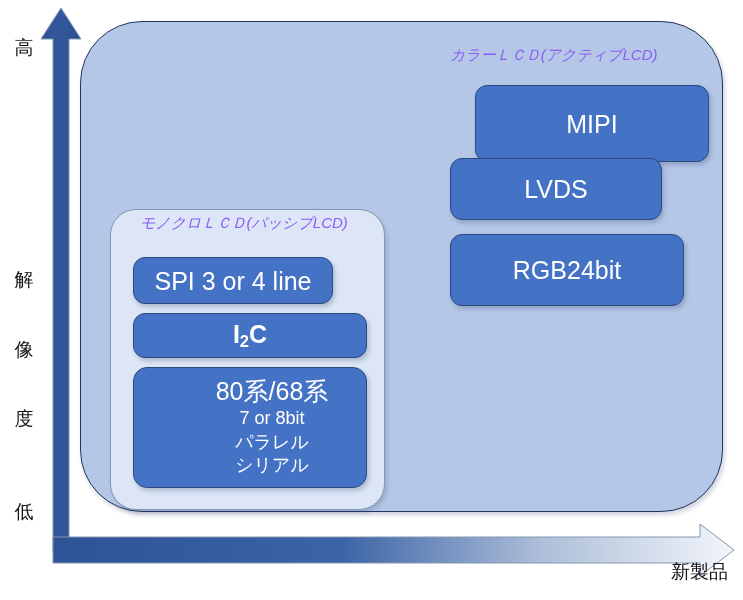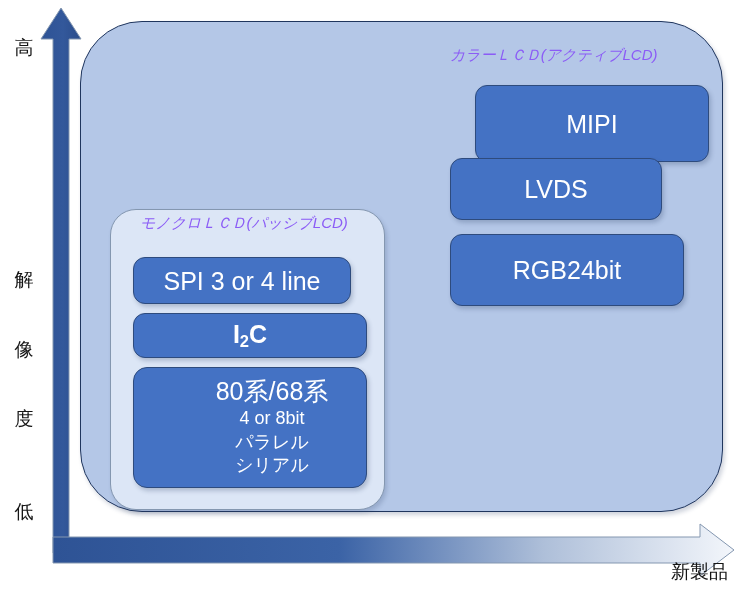--- a/index.html
+++ b/index.html
@@ -124,21 +124,21 @@
   }
   #chip-lvds {
     left: 450px; top: 158px; width: 212px; height: 62px;
   }
   #chip-rgb24 {
     left: 450px; top: 234px; width: 234px; height: 72px;
   }
 
   
   #chip-spi {
-    left: 133px; top: 257px; width: 218px; height: 47px;
+    left: 133px; top: 257px; width: 200px; height: 47px;
   }
   #chip-i2c {
     left: 133px; top: 313px; width: 234px; height: 45px; font-weight: bold;
   }
   #chip-8068 {
     left: 133px; top: 367px; width: 234px; height: 121px;
     justify-content: center;
     border-radius: 14px;
     padding-left: 44px;
   }
@@ -205,18 +205,18 @@
   <div class="chip" id="chip-spi">
     <div class="chip-main">SPI 3 or 4 line</div>
   </div>
 
   <div class="chip" id="chip-i2c">
     <div class="chip-main"><span>I</span><sub>2</sub><span>C</span></div>
   </div>
 
   <div class="chip" id="chip-8068">
     <div class="chip-main">80系/68系</div>
-    <div class="chip-sub">4 or 8bit</div>
+    <div class="chip-sub">7 or 8bit</div>
     <div class="chip-sub">パラレル</div>
     <div class="chip-sub">シリアル</div>
   </div>
 
 </div>
 
 </body></html>

